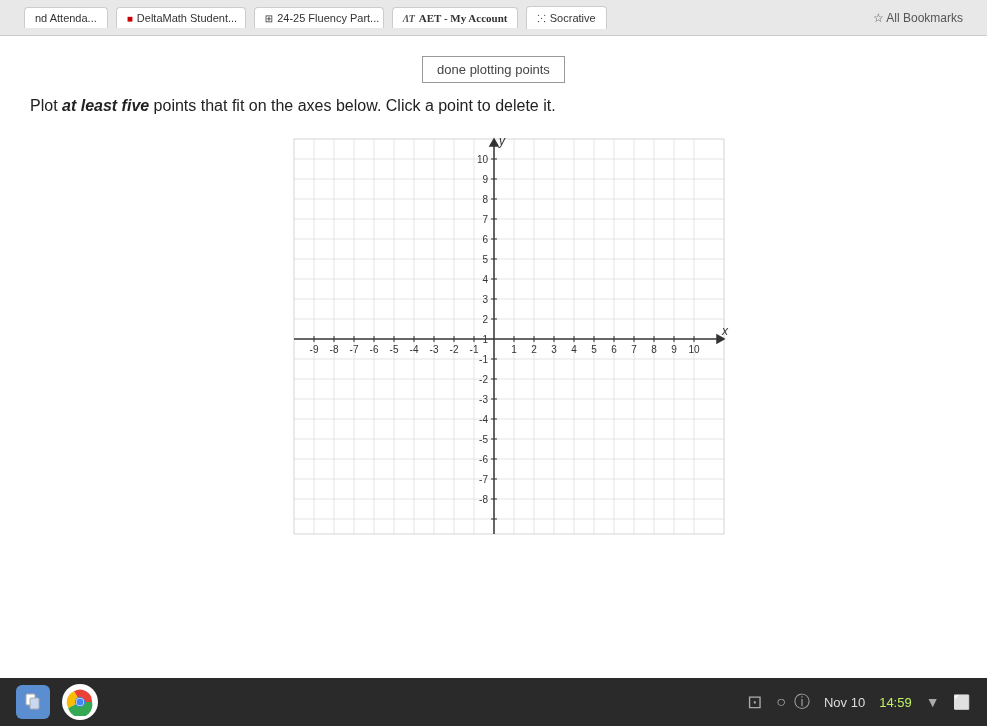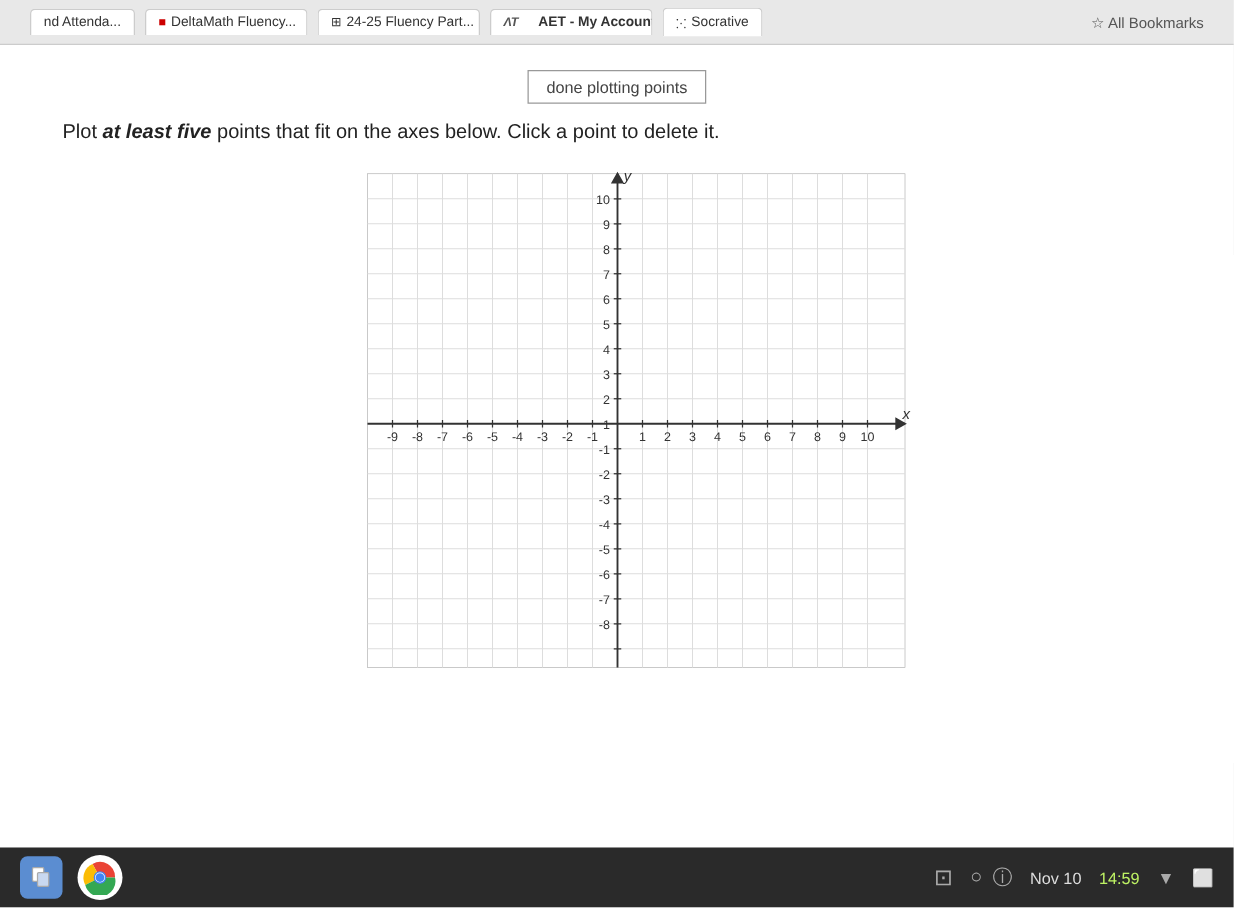--- a/index.html
+++ b/index.html
@@ -68,21 +68,20 @@
       border-radius: 0;
       padding: 5px 14px;
       font-size: 13px;
       color: #444;
       cursor: pointer;
     }
     .plot-instruction {
       font-size: 16px;
       color: #222;
       margin-bottom: 14px;
-      margin-left: 20px;
     }
     .plot-instruction em {
       font-style: italic;
       font-weight: bold;
     }
 
     
     .graph-container {
       display: flex;
       justify-content: center;
@@ -127,27 +126,27 @@
   </style>
 </head>
 <body>
 
 <div class="browser-bar">
   <div class="tab">
     <span>nd Attenda...</span>
   </div>
   <div class="tab" style="display:flex;align-items:center;gap:4px;">
     <span style="color:#c00;font-size:10px;">■</span>
-    <span>DeltaMath Fluency...</span>
+    <span>DeltaMath Student...</span>
   </div>
   <div class="tab" style="display:flex;align-items:center;gap:4px;">
     <span style="font-size:10px;">⊞</span>
     <span>24-25 Fluency Part...</span>
   </div>
-  <div class="tab tab-active" style="display:flex;align-items:center;gap:16px;">
+  <div class="tab tab-active" style="display:flex;align-items:center;gap:4px;font-family:Liberation Serif, serif;">
     <span style="color:#555;font-size:10px;font-style:italic;font-weight:bold;">ΛΤ</span>
     <span>AET - My Account</span>
   </div>
   <div class="tab" style="display:flex;align-items:center;gap:4px;">
     <span style="font-size:10px;">⁙</span>
     <span>Socrative</span>
   </div>
   <div style="flex:1;"></div>
   <span style="font-size:12px;color:#555;">
     ☆ <span>All Bookmarks</span>

